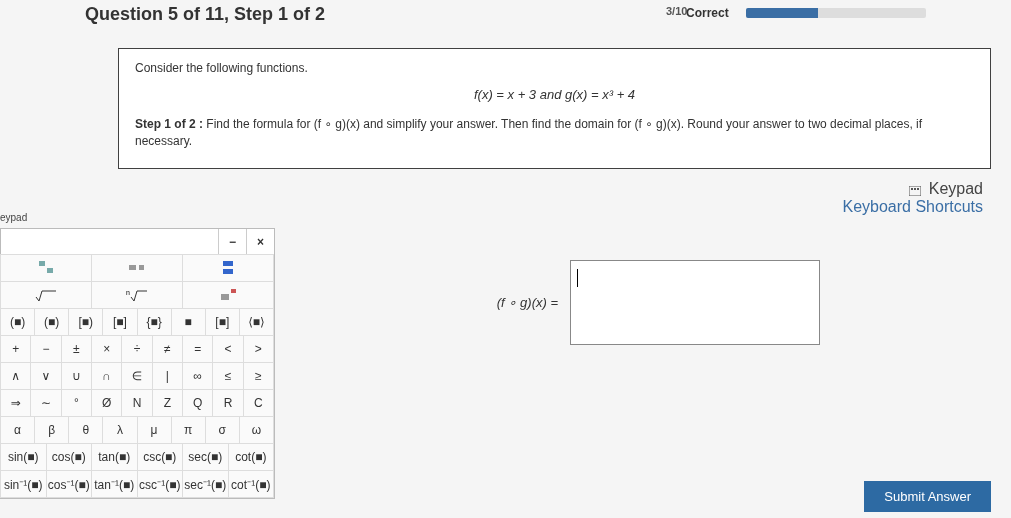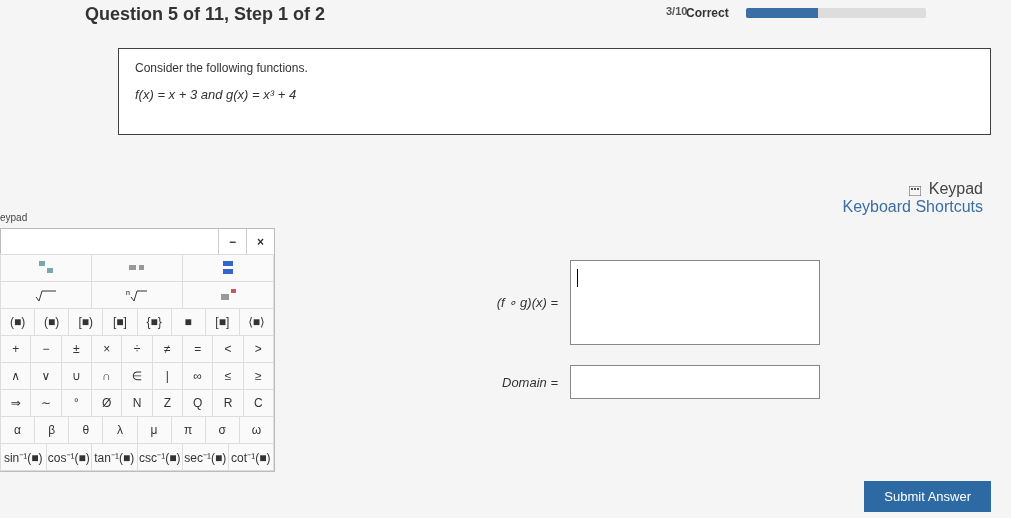--- a/index.html
+++ b/index.html
@@ -61,21 +61,21 @@
     position: absolute;
     top: 48px;
     left: 90px;
     right: 20px;
     border: 1px solid #404040;
     background: #fff;
     padding: 12px 16px 18px 16px;
     margin-left: 28px;
   }
   .problem-box .intro { font-size: 12px; margin-bottom: 12px; }
-  .problem-box .functions { font-size: 13px; font-style: italic; margin-bottom: 14px; }
+  .problem-box .functions { text-align: center; font-size: 13px; font-style: italic; margin-bottom: 14px; }
   .problem-box .step { font-size: 12px; line-height: 1.4; }
   .problem-box .step b { font-weight: bold; }
 
   .right-links {
     position: absolute;
     right: 28px;
     top: 180px;
     text-align: right;
     font-size: 16px;
   }
@@ -183,20 +183,24 @@
   <div class="progress">
       <div class="fill"></div>
     </div>
 </div>
 
 <div class="header">Question 5 of 11, Step 1 of 2</div>
 
 <div class="problem-box">
   <div class="intro">Consider the following functions.</div>
   <div class="functions">f(x) = x + 3 and g(x) = x³ + 4</div>
+  <div class="step">
+    <b>Step 1 of 2 :</b>
+    <span>Find the formula for (f ∘ g)(x) and simplify your answer. Then find the domain for (f ∘ g)(x). Round your answer to two decimal places, if necessary.</span>
+  </div>
 </div>
 
 <div class="right-links">
   <div class="kp">
     <svg width="12" height="10">
         <rect x="0" y="0" width="12" height="10" fill="none" stroke="#555"></rect>
         <rect x="2" y="2" width="2" height="2" fill="#555"></rect>
         <rect x="5" y="2" width="2" height="2" fill="#555"></rect>
         <rect x="8" y="2" width="2" height="2" fill="#555"></rect>
       </svg>
@@ -298,34 +302,38 @@
   <div class="krow" id="row-gr">
       <div class="kcell">α</div>
       <div class="kcell">β</div>
       <div class="kcell">θ</div>
       <div class="kcell">λ</div>
       <div class="kcell">μ</div>
       <div class="kcell">π</div>
       <div class="kcell">σ</div>
       <div class="kcell">ω</div>
     </div>
+  <div class="krow" id="row-tr">
+      <div class="kcell">sin(■)</div>
+      <div class="kcell">cos(■)</div>
+      <div class="kcell">tan(■)</div>
+      <div class="kcell">csc(■)</div>
+      <div class="kcell">sec(■)</div>
+      <div class="kcell">cot(■)</div>
+    </div>
   <div class="krow" id="row-it">
       <div class="kcell">sin⁻¹(■)</div>
       <div class="kcell">cos⁻¹(■)</div>
       <div class="kcell">tan⁻¹(■)</div>
       <div class="kcell">csc⁻¹(■)</div>
       <div class="kcell">sec⁻¹(■)</div>
       <div class="kcell">cot⁻¹(■)</div>
     </div>
 </div>
 
 <div class="answers">
   <div class="row">
     <div class="label">(f ∘ g)(x) =</div>
     <div class="mainbox"><span class="cursor"></span></div>
   </div>
-  <div class="row">
-    <div class="label">Domain =</div>
-    <div class="dombox"></div>
-  </div>
 </div>
 
 <button class="submit">Submit Answer</button>
 
 </body></html>

